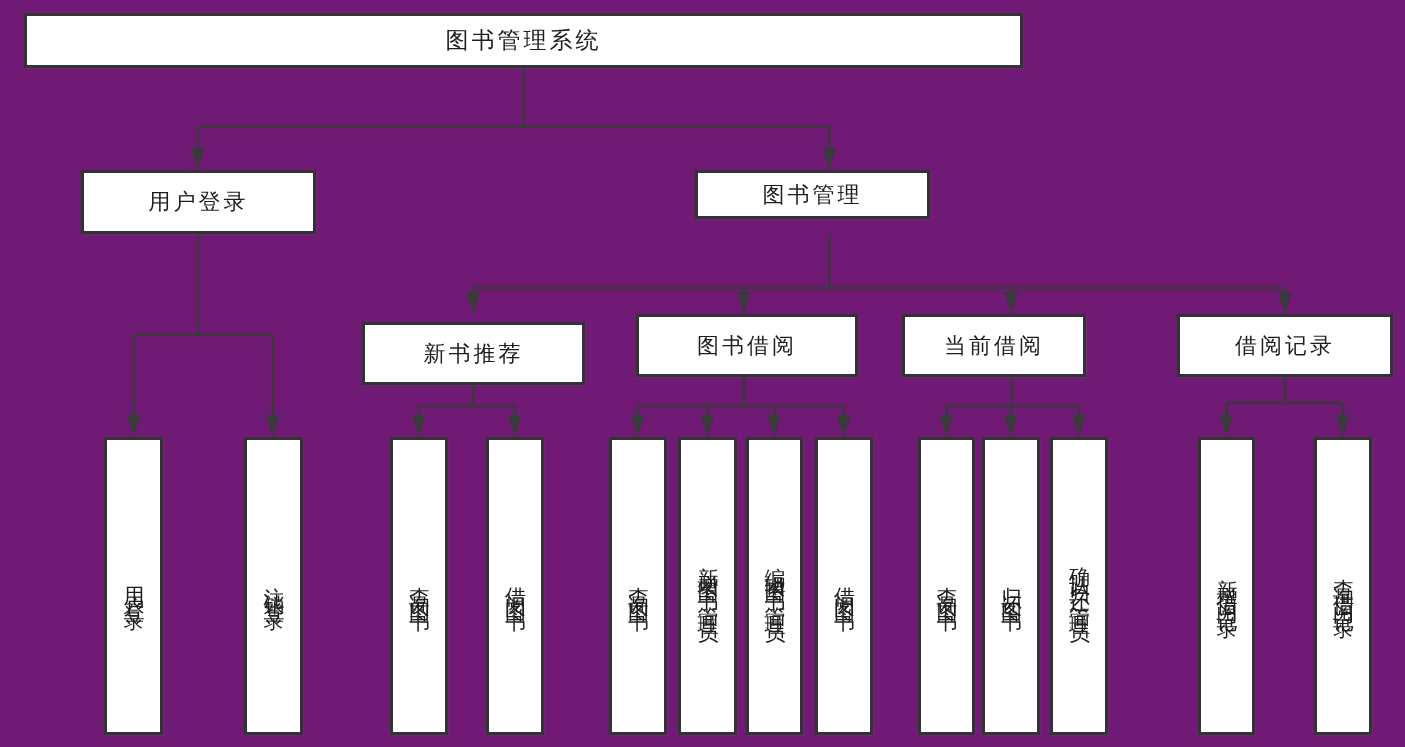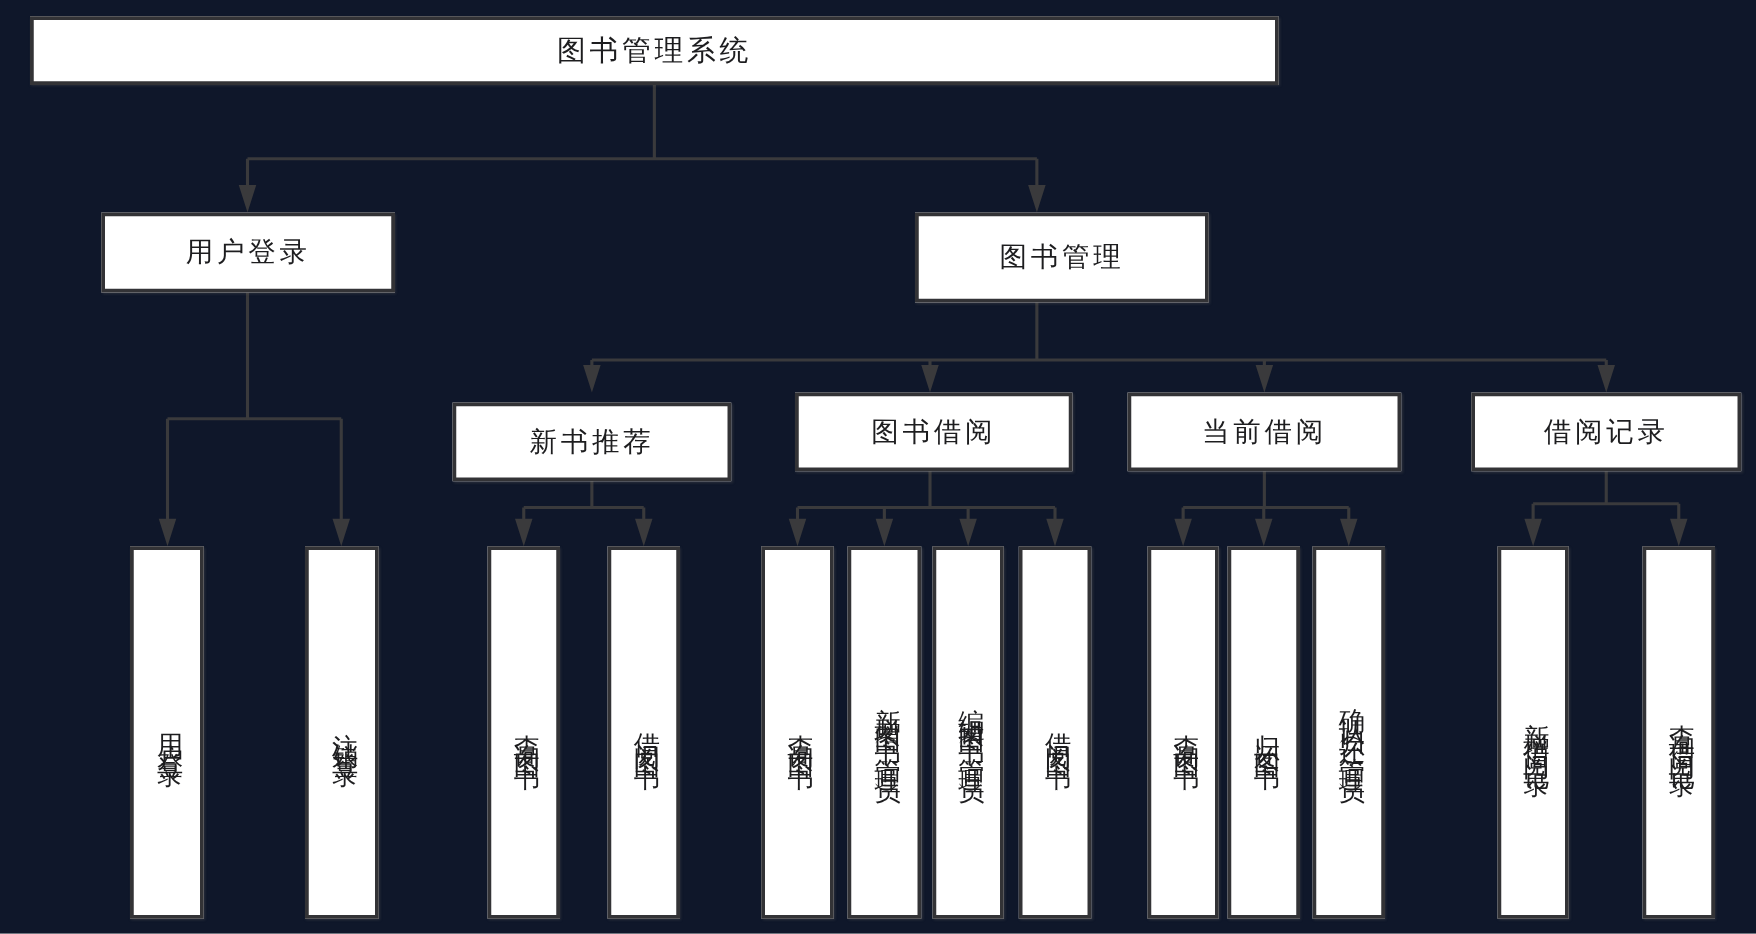--- a/index.html
+++ b/index.html
@@ -1,22 +1,22 @@
 <!DOCTYPE html>
 <html><head>
 <meta charset="utf-8">
 <style>
   html, body { margin: 0; padding: 0; background: #ffffff; }
   .canvas {
     position: relative;
     width: 1405px;
     height: 747px;
-    background: #0f172a;
+    background: #701a75;
     overflow: hidden;
-    font-family: Liberation Mono, monospace;
+    font-family: Liberation Serif, serif;
     color: #1d1d1f;
   }
   .wires {
     position: absolute;
     left: 0; top: 0;
     width: 1405px; height: 747px;
   }
   .node {
     position: absolute;
     box-sizing: border-box;
@@ -87,25 +87,25 @@
       M939.5 415 L953.5 415 L946.5 437 Z
       M1004 415 L1018 415 L1011 437 Z
       M1072 415 L1086 415 L1079 437 Z
       M1219.5 415 L1233.5 415 L1226.5 437 Z
       M1336 415 L1350 415 L1343 437 Z"></path>
   </svg>
 
   <div class="node h root" style="left:24px; top:13px; width:999px; height:55px;">图书管理系统</div>
 
   <div class="node h" style="left:81px; top:170px; width:235px; height:64px;">用户登录</div>
-  <div class="node h" style="left:732px; top:170px; width:235px; height:72px;">图书管理</div>
+  <div class="node h" style="left:695px; top:170px; width:235px; height:49px;">图书管理</div>
 
   <div class="node h" style="left:362px; top:322px; width:223px; height:63px;">新书推荐</div>
   <div class="node h" style="left:636px; top:314px; width:222px; height:63px;">图书借阅</div>
-  <div class="node h" style="left:902px; top:314px; width:219px; height:63px;">当前借阅</div>
+  <div class="node h" style="left:902px; top:314px; width:184px; height:63px;">当前借阅</div>
   <div class="node h" style="left:1177px; top:314px; width:216px; height:63px;">借阅记录</div>
 
   <div class="node v" style="left:104px; top:437px; width:59px; height:298px;">用户登录</div>
   <div class="node v" style="left:244px; top:437px; width:59px; height:298px;">注销登录</div>
 
   <div class="node v" style="left:390px; top:437px; width:58px; height:298px;">查询图书</div>
   <div class="node v" style="left:486px; top:437px; width:58px; height:298px;">借阅图书</div>
 
   <div class="node v" style="left:609px; top:437px; width:58px; height:298px;">查询图书</div>
   <div class="node v" style="left:678px; top:437px; width:59px; height:298px;">新增图书（管理员）</div>

